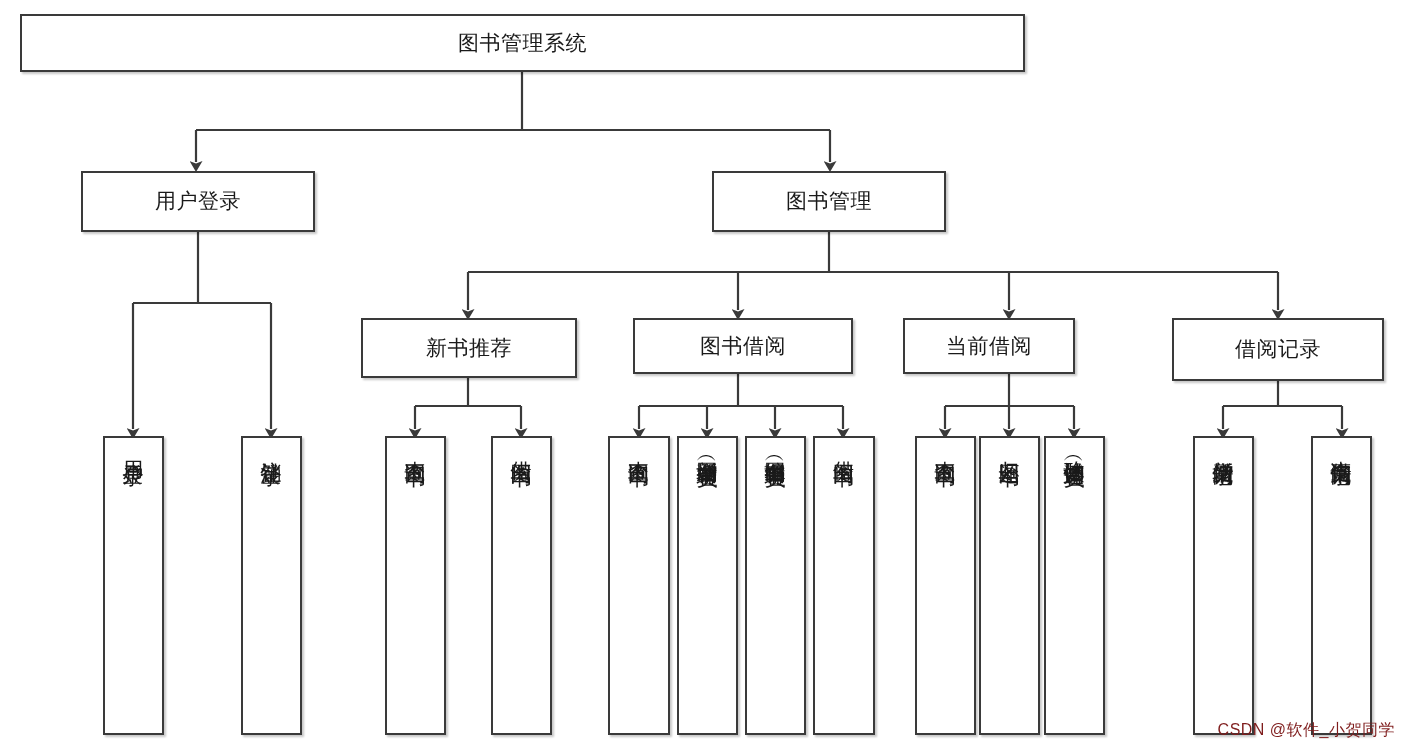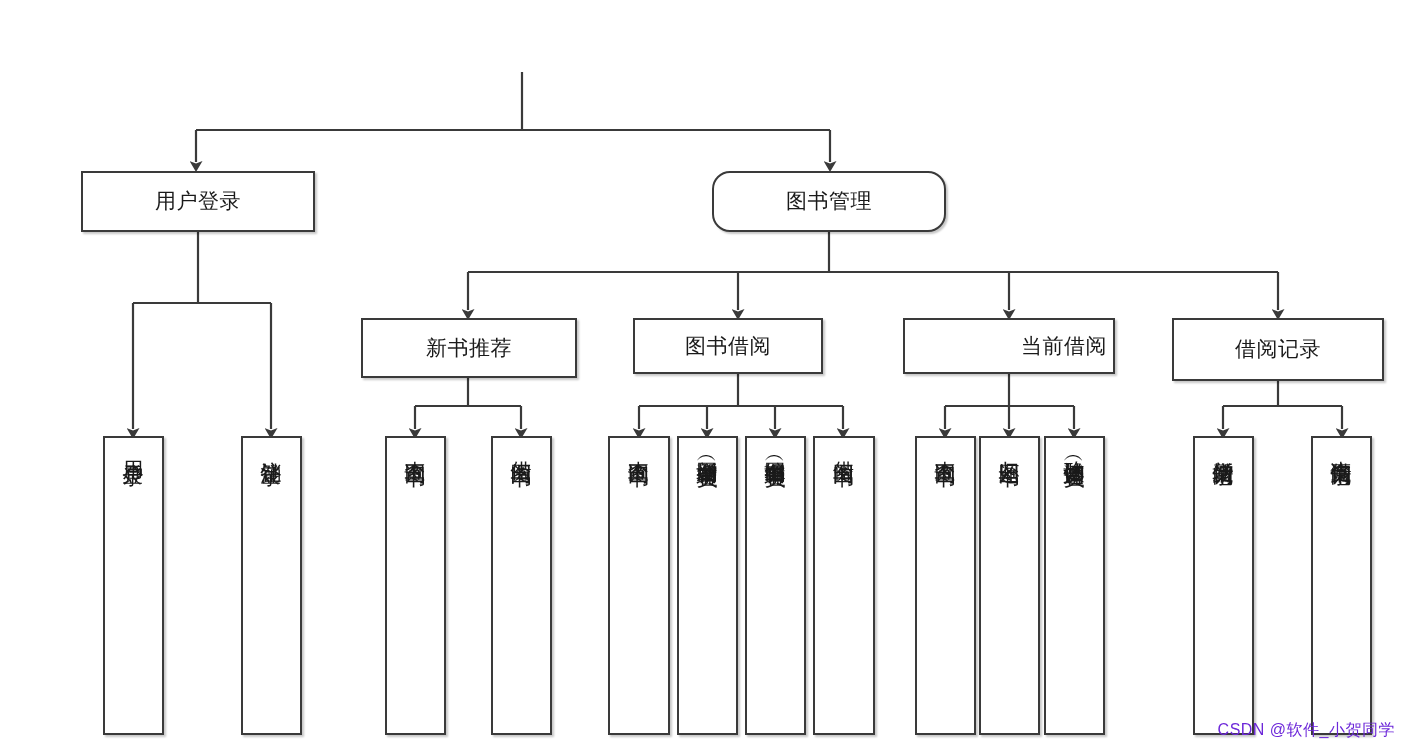--- a/index.html
+++ b/index.html
@@ -68,21 +68,21 @@
     stroke-width: 2.2;
     fill: none;
   }
   .arrowhead {
     fill: #3a3a3a;
   }
   .watermark {
     position: absolute;
     right: 10px;
     bottom: 6px;
-    color: #6d28d9;
+    color: #7f1d1d;
     font-size: 16px;
     white-space: nowrap;
     letter-spacing: 0.5px;
   }
 </style>
 </head>
 <body>
 
 <div id="canvas">
 
@@ -127,38 +127,41 @@
     <path class="wire" d="M 945,406 L 945,429" marker-end="url(#arrow)"></path>
     <path class="wire" d="M 1009,406 L 1009,429" marker-end="url(#arrow)"></path>
     <path class="wire" d="M 1074,406 L 1074,429" marker-end="url(#arrow)"></path>
 
     <path class="wire" d="M 1278,374 L 1278,406"></path>
     <path class="wire" d="M 1223,406 L 1342,406"></path>
     <path class="wire" d="M 1223,406 L 1223,429" marker-end="url(#arrow)"></path>
     <path class="wire" d="M 1342,406 L 1342,429" marker-end="url(#arrow)"></path>
   </svg>
 
+  <div class="node horizontal" style="left:20px; top:14px; width:1005px; height:58px;">
+    <span class="node-label">图书管理系统</span>
+  </div>
 
   <div class="node horizontal" style="left:81px; top:171px; width:234px; height:61px;">
     <span class="node-label">用户登录</span>
   </div>
 
-  <div class="node horizontal" style="left:712px; top:171px; width:234px; height:61px;border-radius:18px;">
+  <div class="node horizontal" style="left:712px; top:171px; width:234px; height:61px;">
     <span class="node-label">图书管理</span>
   </div>
 
   <div class="node horizontal" style="left:361px; top:318px; width:216px; height:60px;">
     <span class="node-label">新书推荐</span>
   </div>
 
-  <div class="node horizontal" style="left:633px; top:318px; width:190px; height:56px;">
+  <div class="node horizontal" style="left:633px; top:318px; width:220px; height:56px;">
     <span class="node-label">图书借阅</span>
   </div>
 
-  <div class="node horizontal" style="left:903px; top:318px; width:212px; height:56px;justify-content:flex-end;">
+  <div class="node horizontal" style="left:903px; top:318px; width:172px; height:56px;">
     <span class="node-label">当前借阅</span>
   </div>
 
   <div class="node horizontal" style="left:1172px; top:318px; width:212px; height:63px;">
     <span class="node-label">借阅记录</span>
   </div>
 
   <div class="node vertical" style="left:103px; top:436px; width:61px; height:299px;">
     <span class="node-label">用户登录</span>
   </div>

